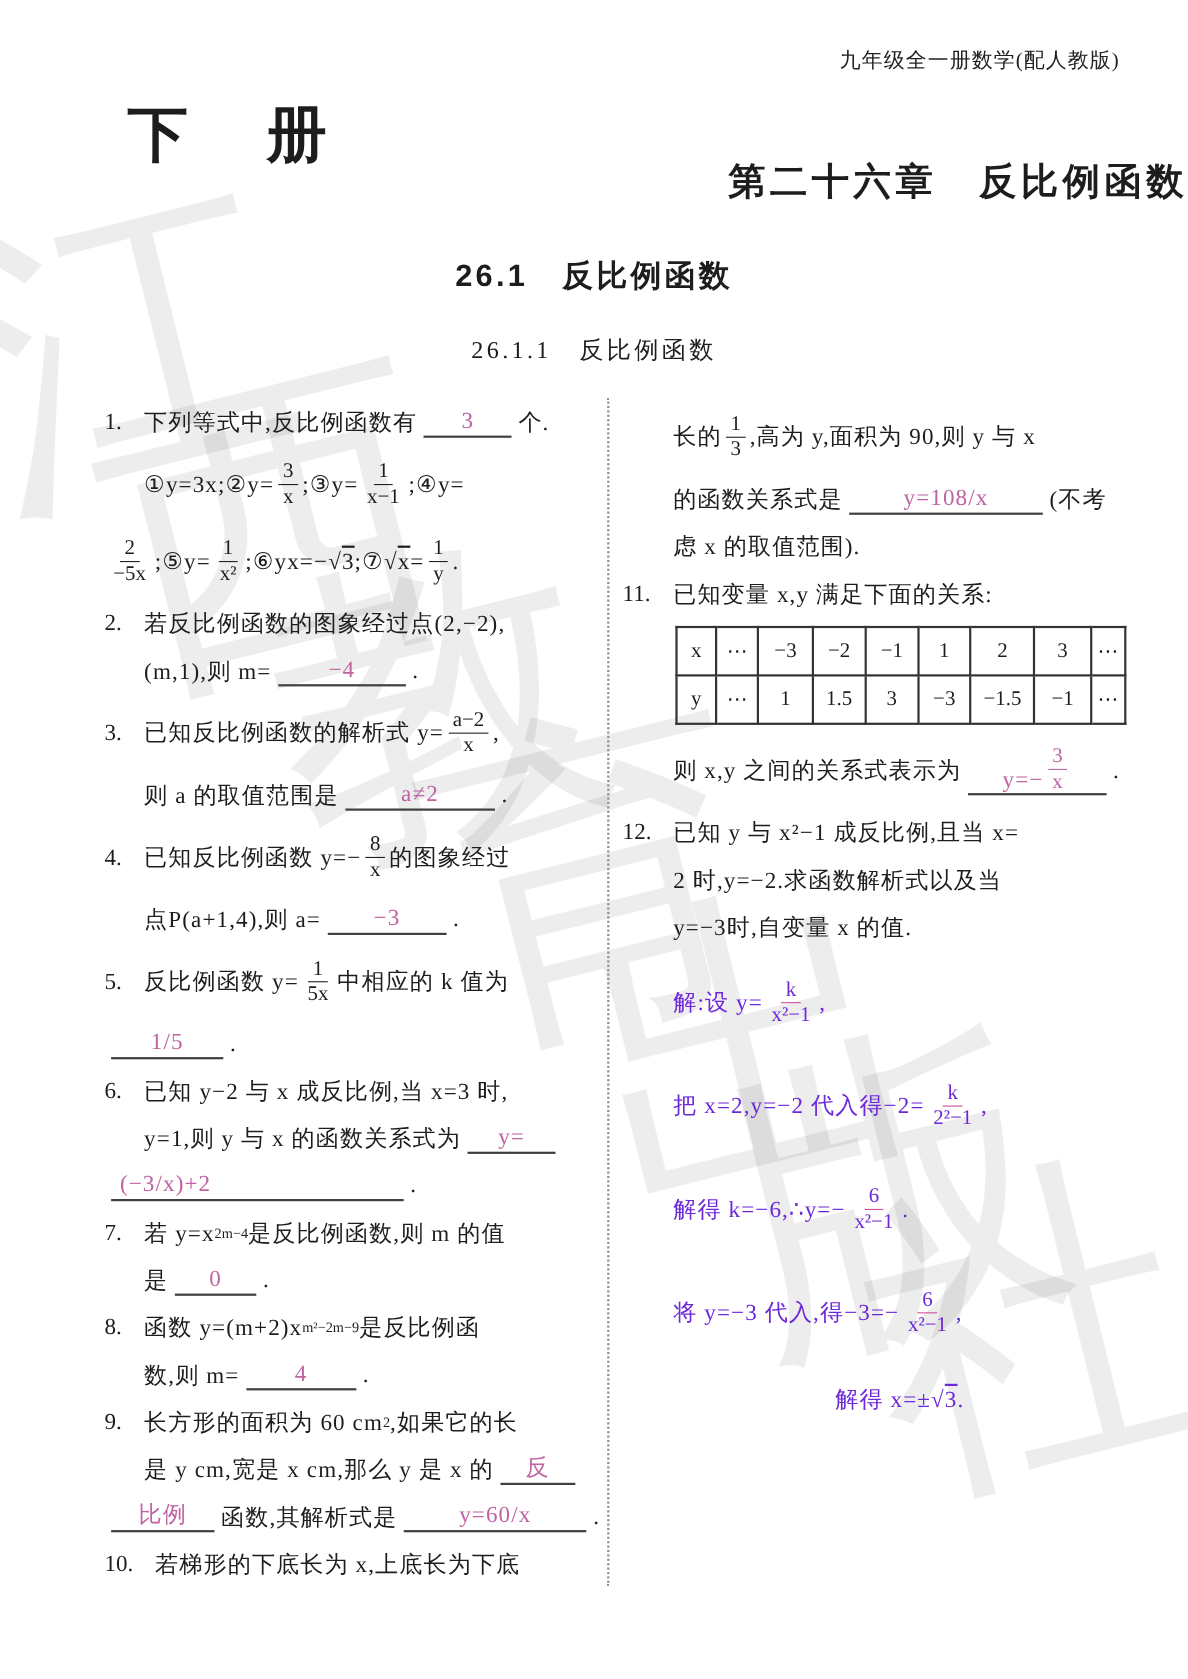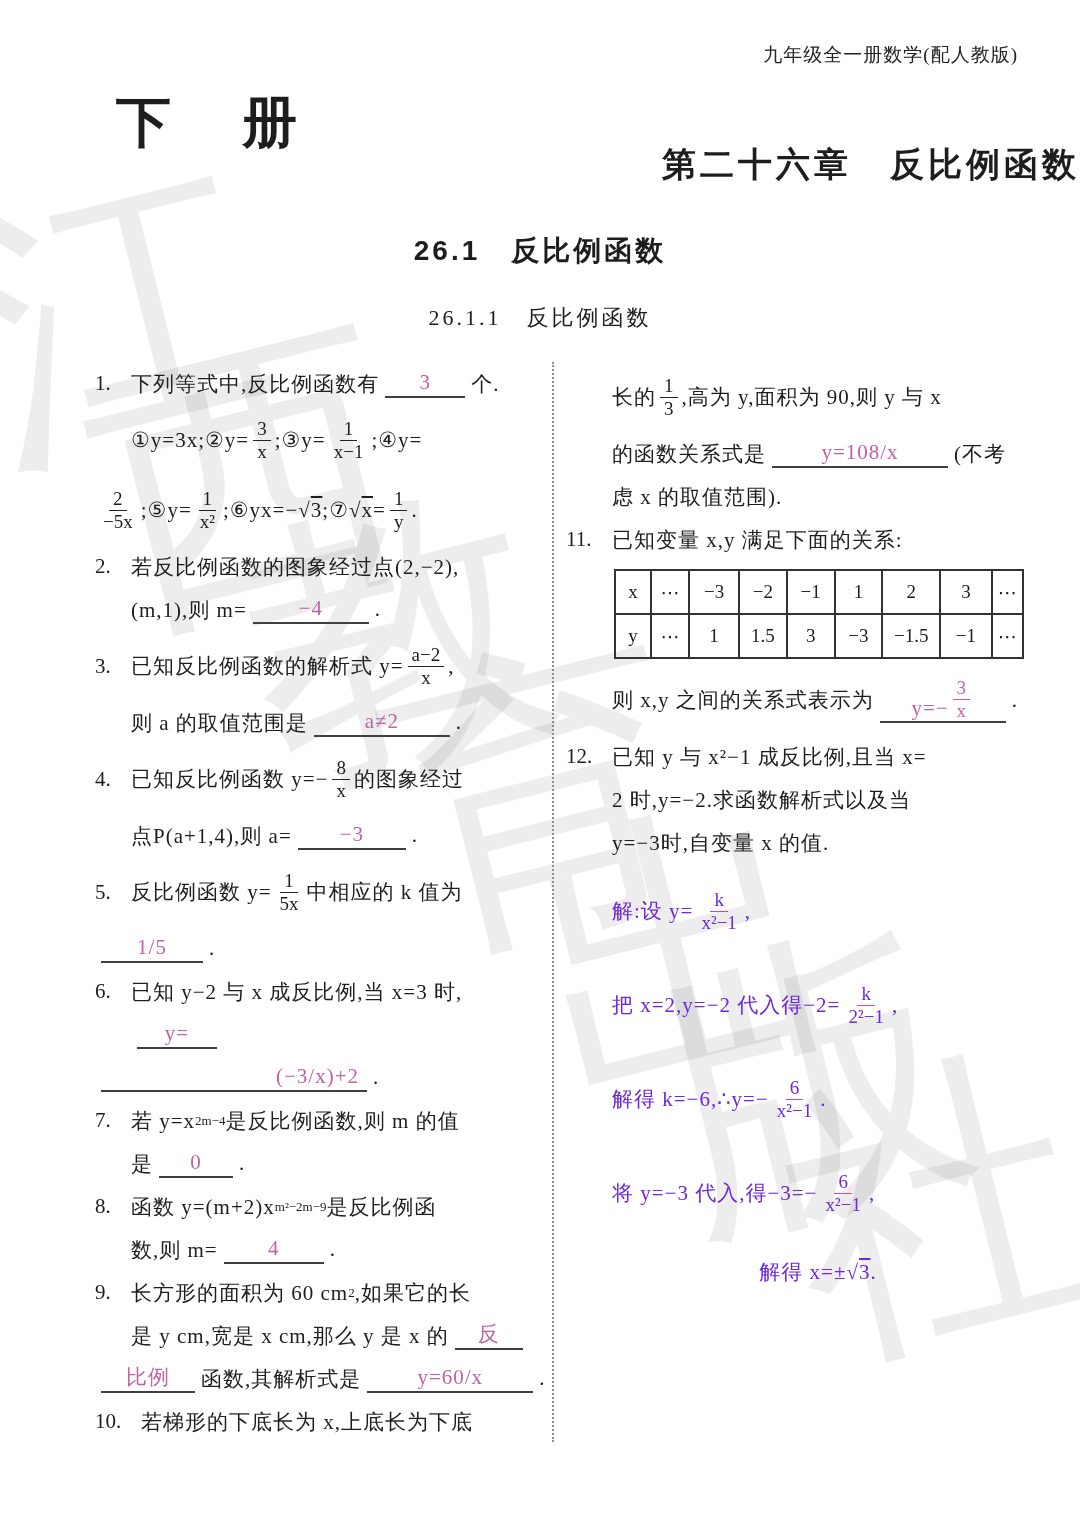--- a/index.html
+++ b/index.html
@@ -36,21 +36,21 @@
   .frac{display:inline-flex;flex-direction:column;align-items:center;line-height:1.12;font-size:19px;
         margin:0 4px;letter-spacing:0;}
   .frac .num{display:block;padding:0 4px;border-bottom:1.6px solid #222;}
   .frac .den{display:block;padding:0 4px;}
   sup{font-size:13px;letter-spacing:0;}
   .rad{text-decoration:overline;}
   
   .blank{display:inline-flex;justify-content:center;align-items:flex-end;border-bottom:2px solid #3f3f3f;
          min-width:70px;padding:0 8px;margin:0 6px;color:#bf63a2;line-height:1.25;}
   .blank .frac .num{border-bottom-color:#bf63a2;}
-  .blank.left{justify-content:flex-end;}
+  .blank.left{justify-content:flex-start;}
   .w52{min-width:52px}.w58{min-width:58px}.w64{min-width:64px}.w78{min-width:78px}.w84{min-width:84px}
   .w86{min-width:86px}.w92{min-width:92px}.w100{min-width:100px}.w110{min-width:110px}.w120{min-width:120px}
   .w150{min-width:150px}.w160{min-width:160px}.w250{min-width:250px}
   
   .sol .line{min-height:94px;color:#6d28d9;}
   .sol .line.last{min-height:64px;justify-content:center;}
   .sol .frac .num{border-bottom-color:#cc4e9b;}
   
   .tablewrap{margin:8px 0 6px 2px;}
   table.xy{border-collapse:collapse;}
@@ -198,20 +198,21 @@
             <span>.</span>
           </div>
         </div>
 
         <div class="prob">
           <span class="pnum">6.</span>
           <div class="line">
               <span>已知 y−2 与 x 成反比例,当 x=3 时,</span>
             </div>
           <div class="line">
+            <span>y=1,则 y 与 x 的函数关系式为</span>
             <span class="blank w64">
                 <span>y=</span>
               </span>
           </div>
           <div class="line outdent">
             <span class="blank left w250">
                 <span>(−3/x)+2</span>
               </span>
             <span>.</span>
           </div>

